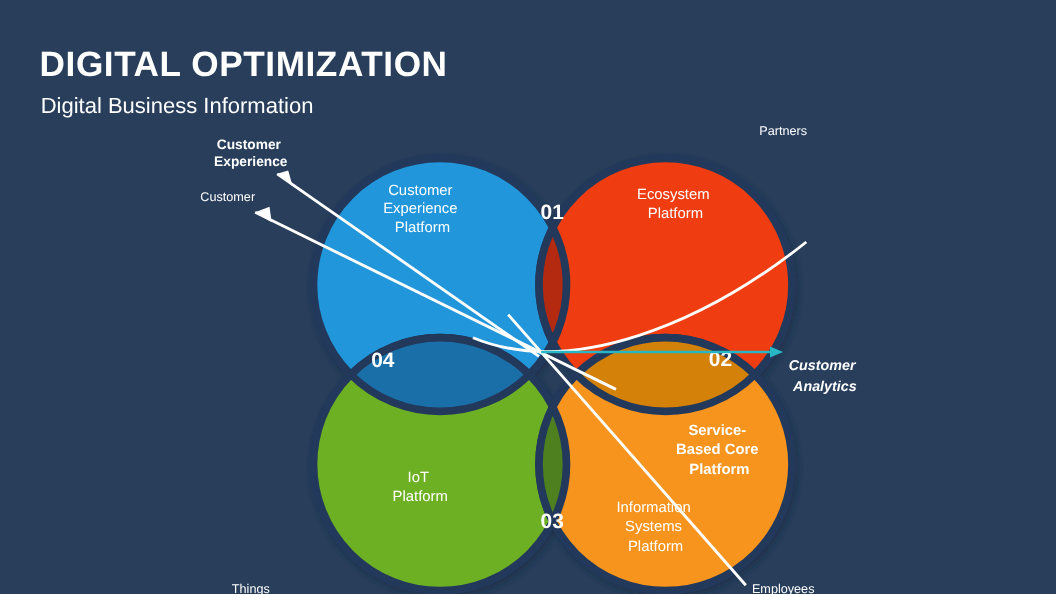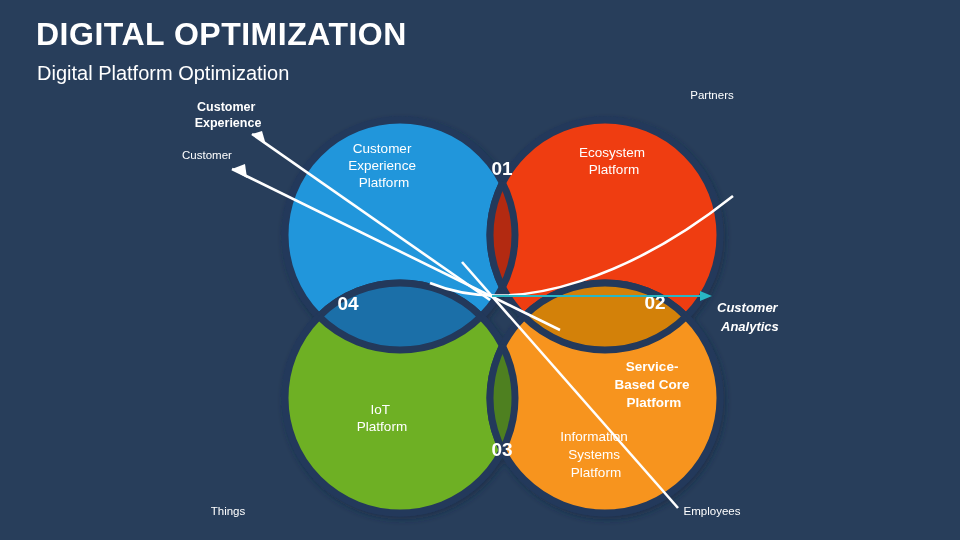--- a/index.html
+++ b/index.html
@@ -2,21 +2,21 @@
 <html><head>
 <meta charset="utf-8">
 <style>
   html,body{margin:0;padding:0;}
   body{
     width:960px;height:540px;overflow:hidden;
     background:#283E5B;
     font-family:"Liberation Sans", sans-serif;
     position:relative;
   }
-  #slide{position:absolute;inset:0;}
+  #slide{position:absolute;inset:0;margin-top:24px;}
   .title{
     position:absolute;left:36px;top:16px;
     font-size:32px;font-weight:bold;color:#ffffff;
     letter-spacing:0.5px;
   }
   .subtitle{
     position:absolute;left:37px;top:62px;
     font-size:20px;font-weight:normal;color:#ffffff;
   }
   svg.venn{position:absolute;left:0;top:0;width:960px;height:540px;}
@@ -27,21 +27,21 @@
   .corner-label-bold{font-size:12.5px;font-weight:bold;text-anchor:middle;}
   .analytics-label{font-size:13px;font-weight:bold;font-style:italic;text-anchor:start;}
   .svc-label{font-size:13.5px;font-weight:bold;text-anchor:middle;}
 </style>
 </head>
 <body>
 
 <div id="slide">
 
   <div class="title">DIGITAL OPTIMIZATION</div>
-  <div class="subtitle">Digital Platform Optimization</div>
+  <div class="subtitle">Digital Business Information</div>
 
   <svg class="venn" viewBox="0 0 960 540">
     <defs>
 
       <clipPath id="clipBlue">
           <circle cx="400" cy="235" r="115"></circle>
         </clipPath>
       <clipPath id="clipRed">
           <circle cx="605" cy="235" r="115"></circle>
         </clipPath>

